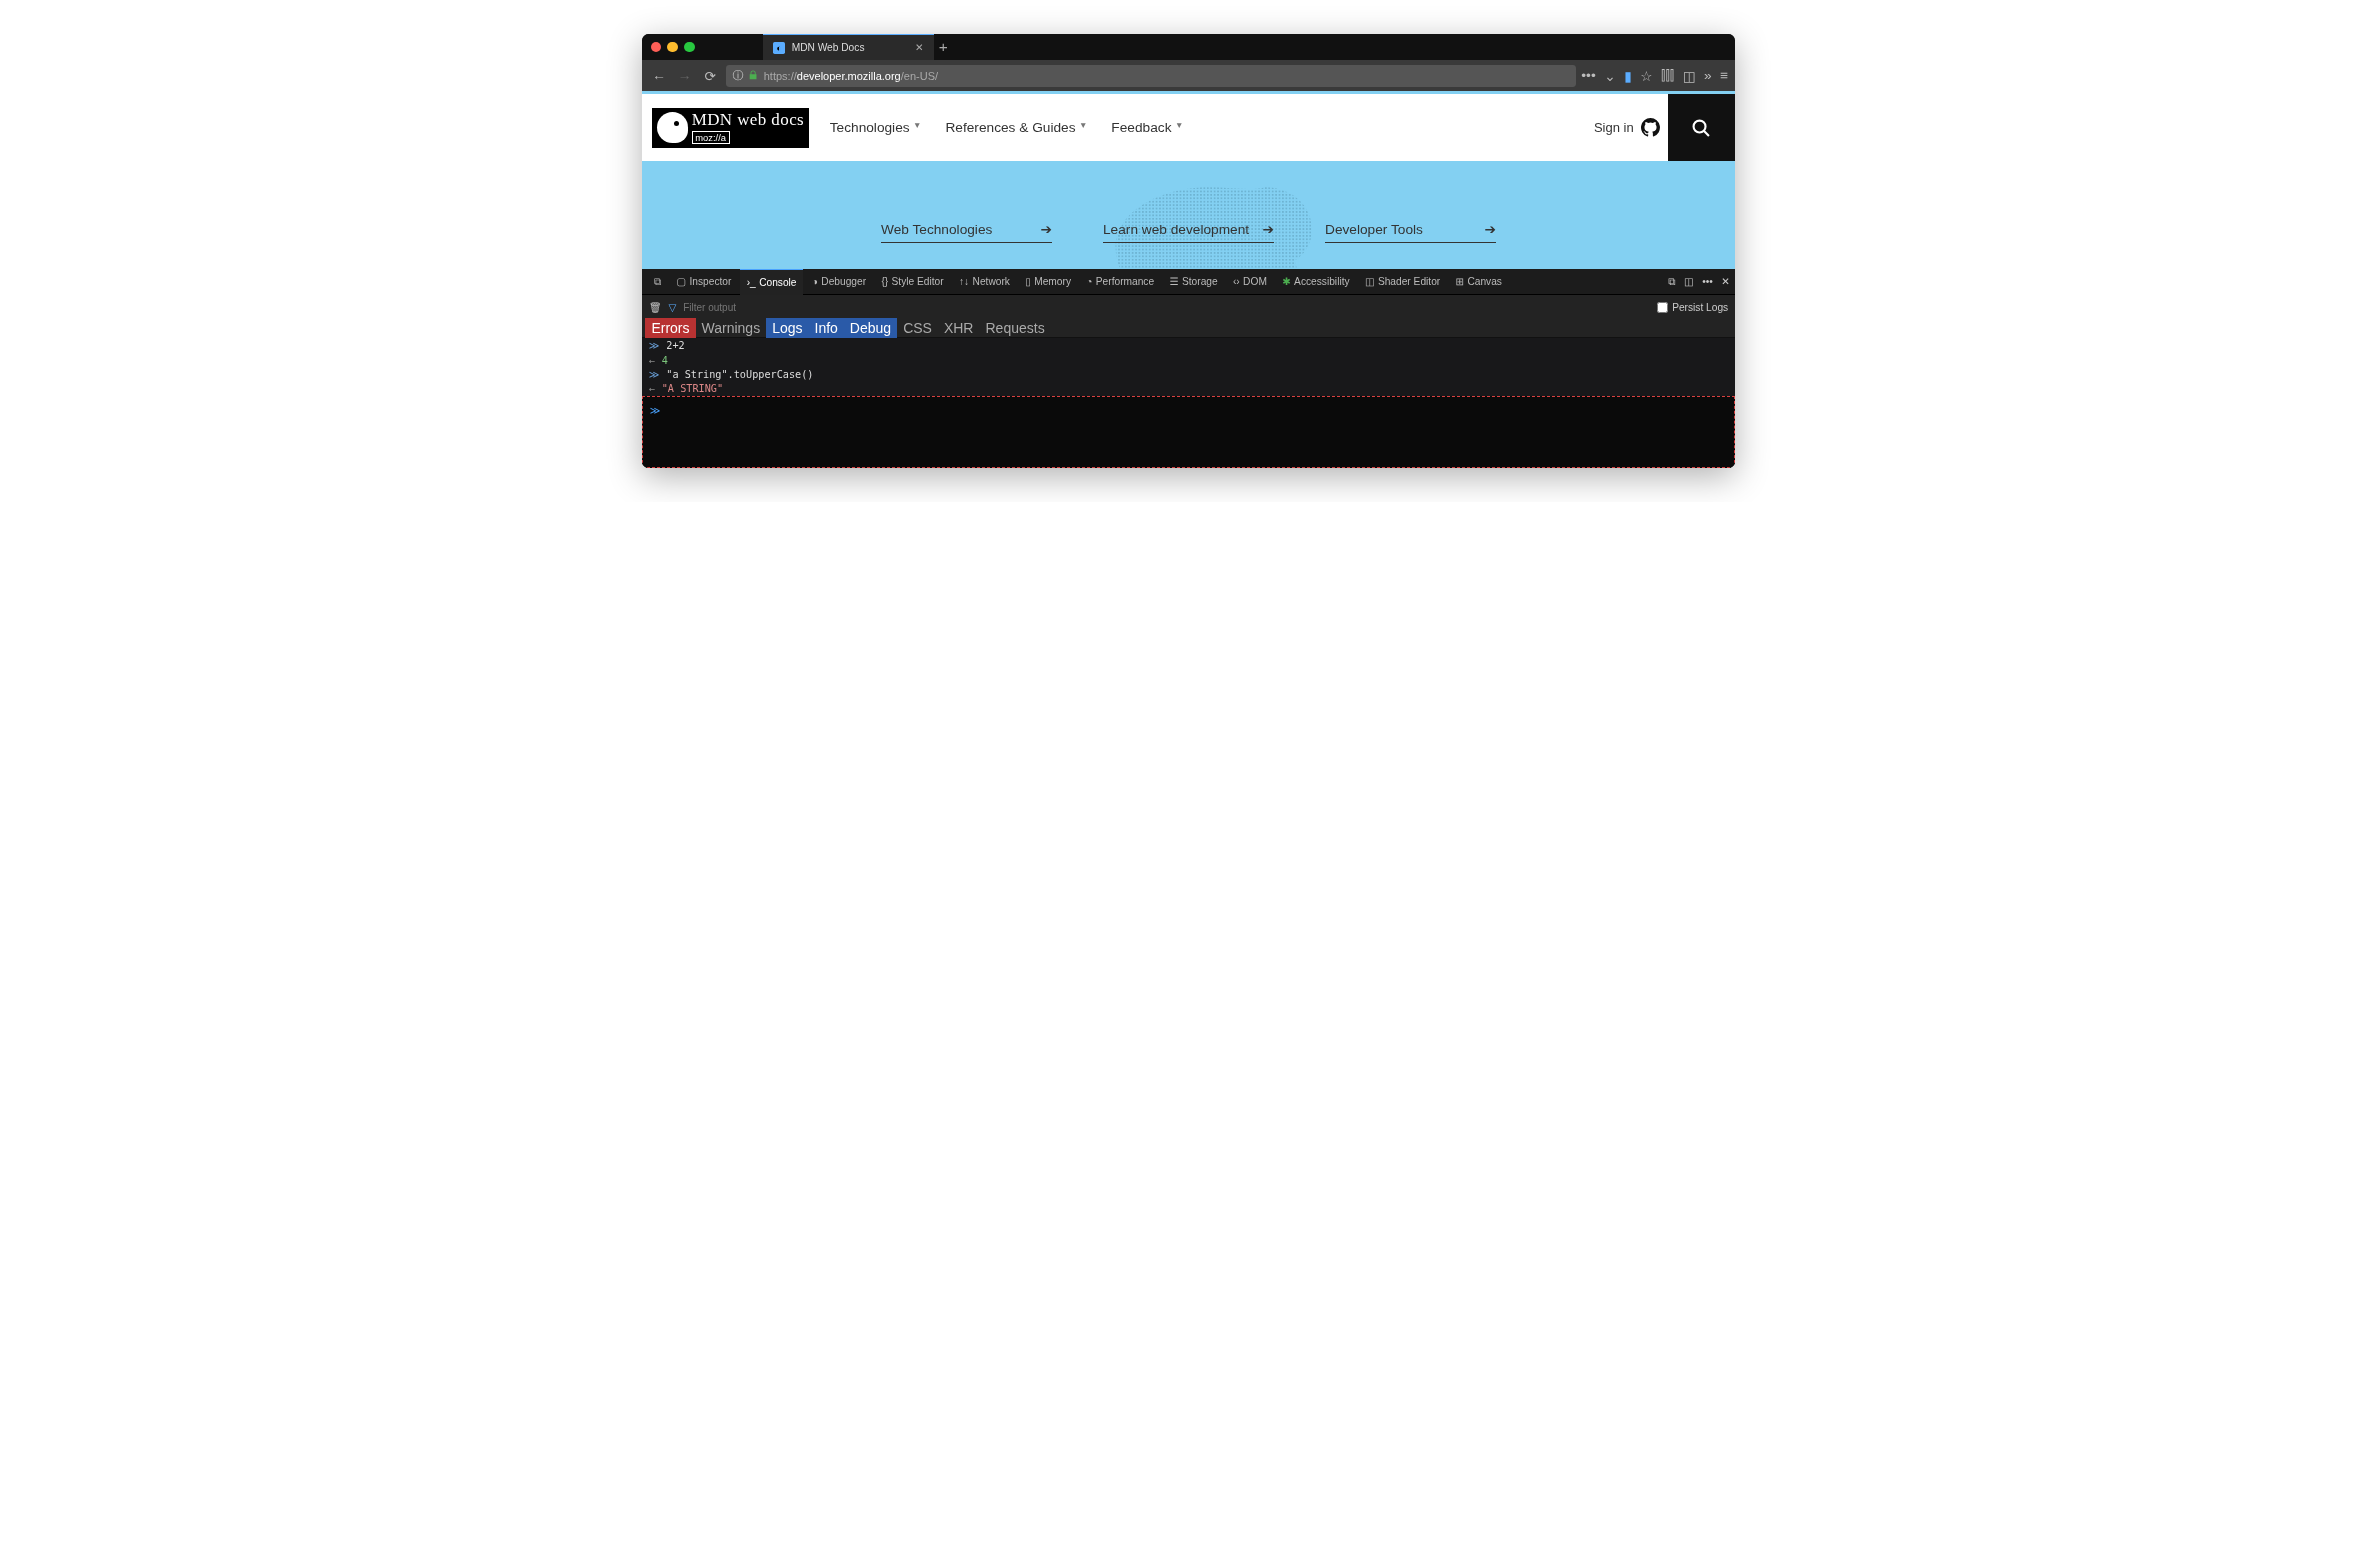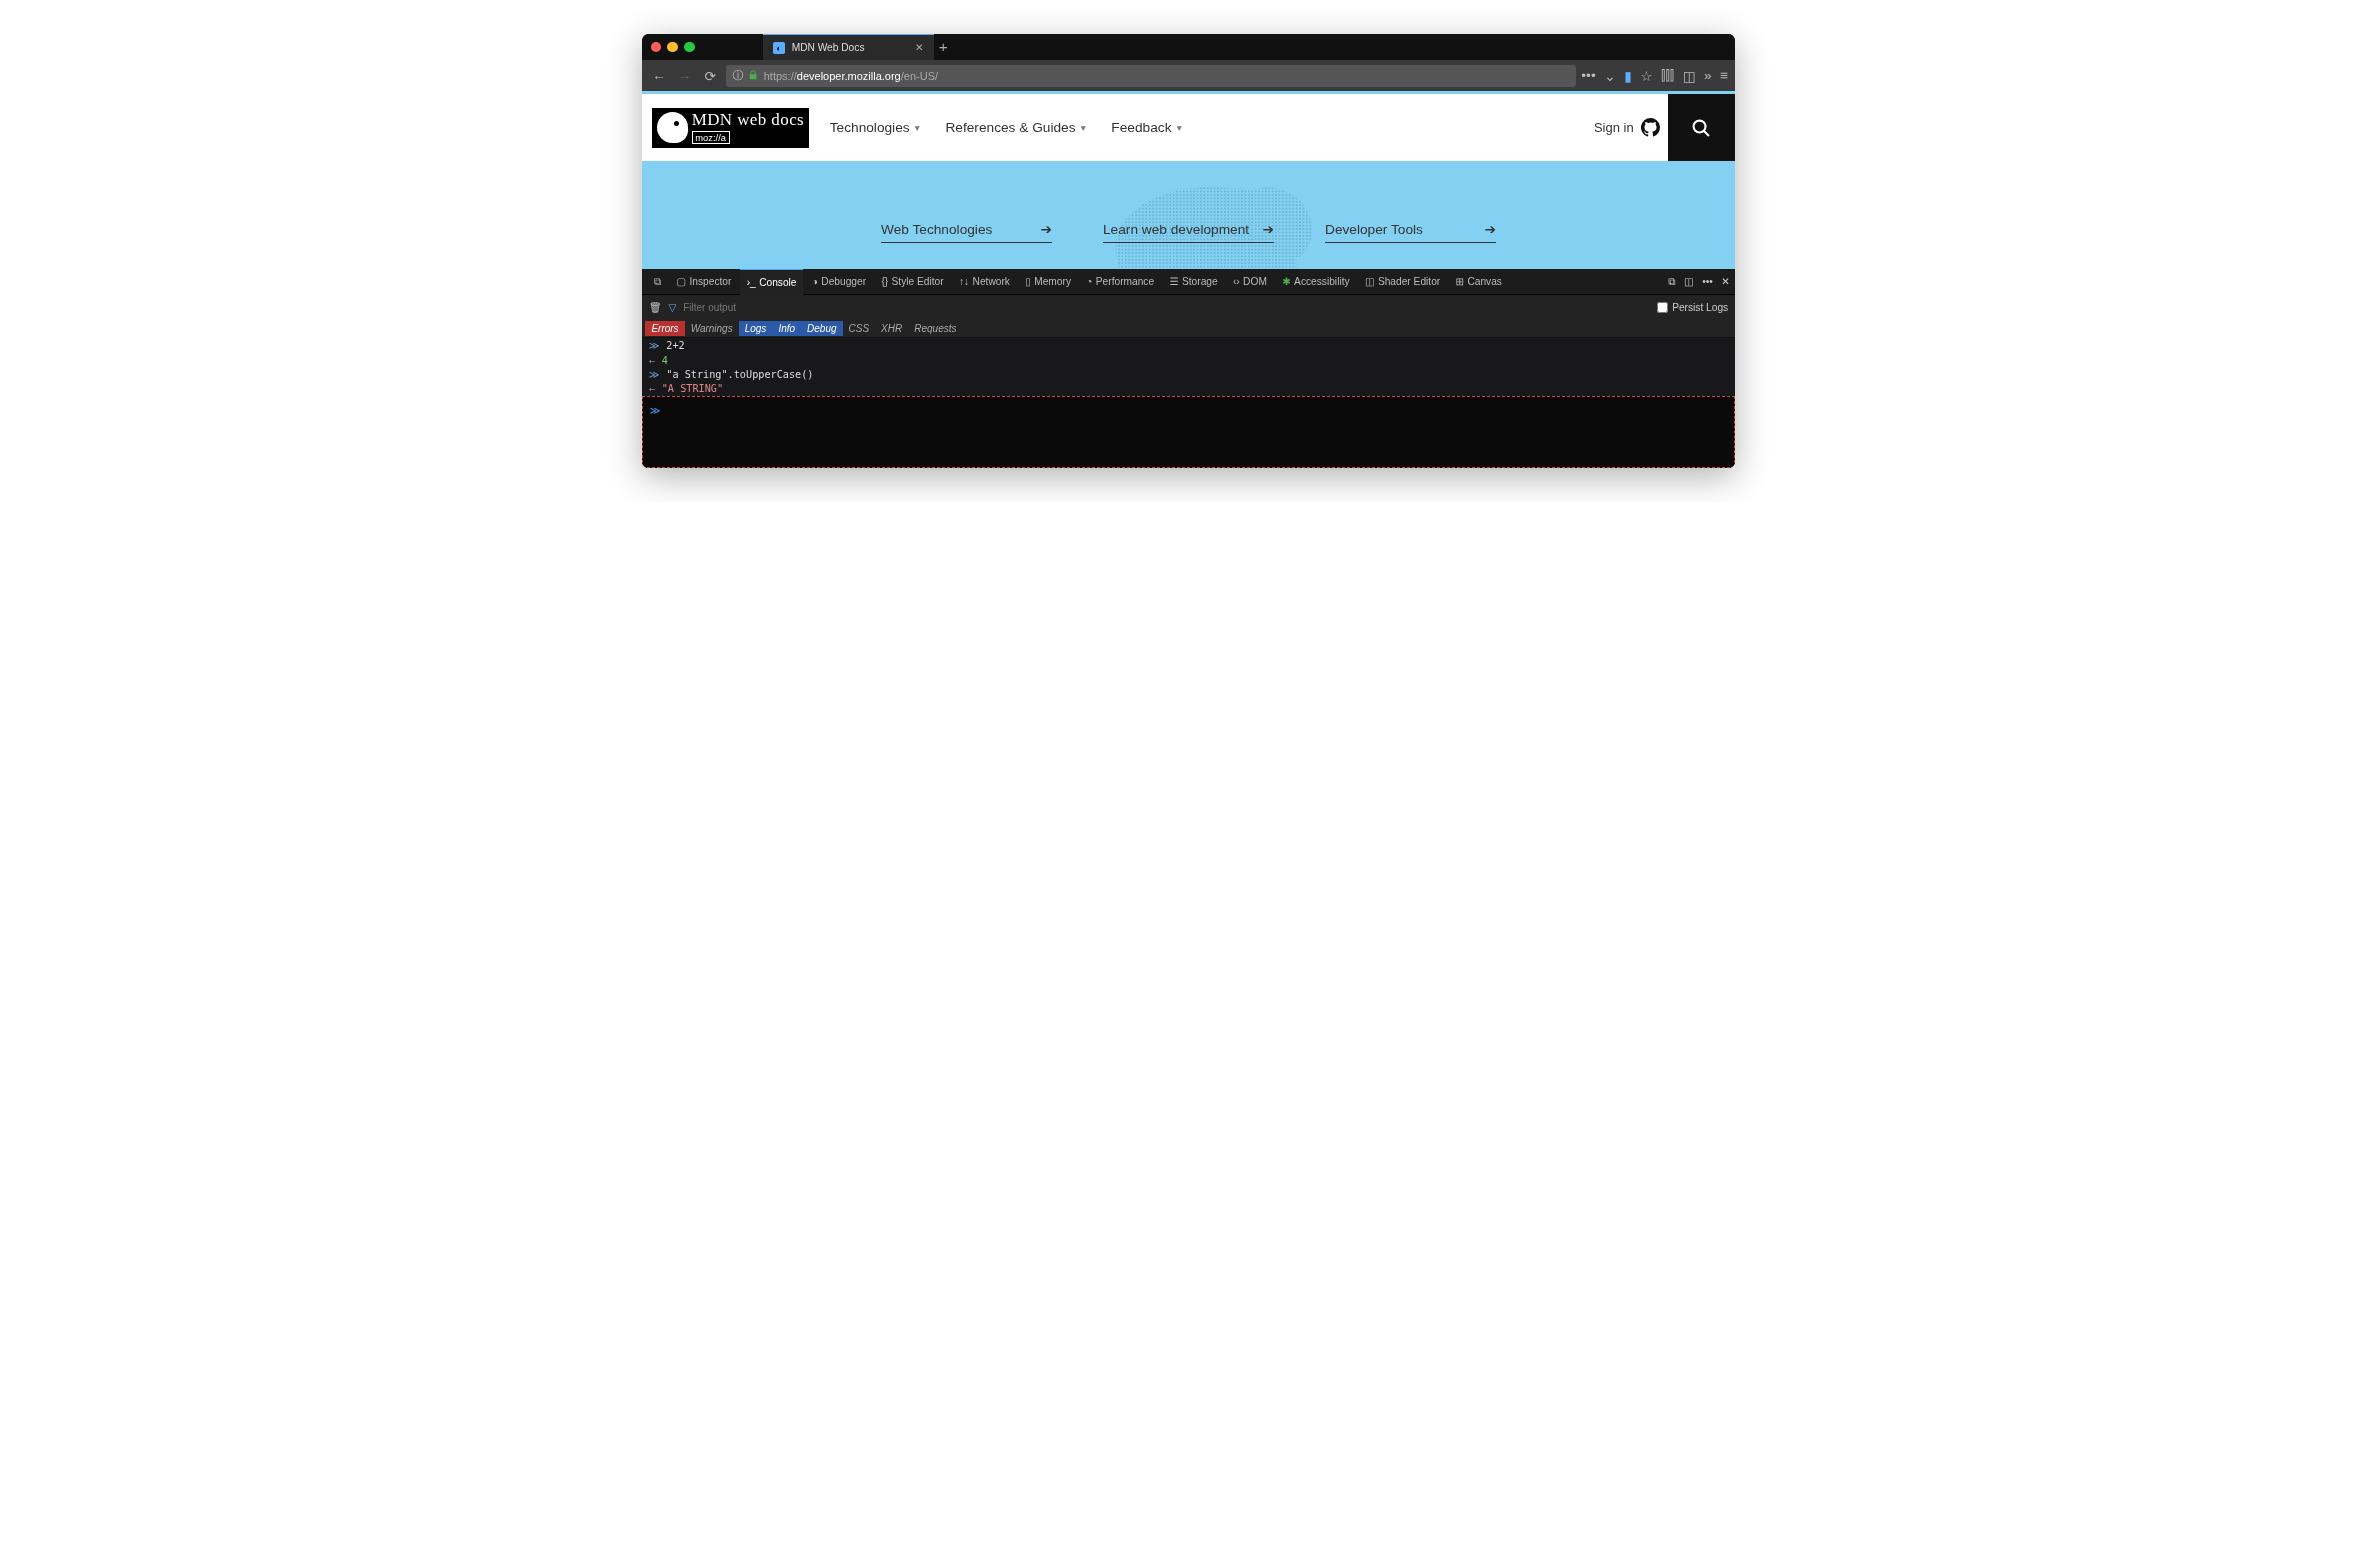--- a/index.html
+++ b/index.html
@@ -35,21 +35,21 @@
 
 
 .sitehead { background: #fff; height: 67px; display: flex; align-items: center; padding: 0 0 0 10.2px; }
 .logo { background: #000; color: #fff; padding: 3.4px 5.1px; display: flex; align-items: center; gap: 3.4px; }
 .logo .dino { width: 31px; height: 31px; background: #fff; border-radius: 50% 50% 40% 50%; position: relative; }
 .logo .dino::after { content:""; position:absolute; width:5.1px; height:5.1px; background:#000; border-radius:50%; top:8.5px; left:17px; }
 .logo .txt { display: flex; flex-direction: column; line-height: 1; }
 .logo .txt .top { font-family: Georgia, serif; font-size: 17px; letter-spacing: 0.4px; }
 .logo .txt .bot { font-size: 9.4px; border: 0.9px solid #fff; padding: 0.9px 2.6px; margin-top: 3px; align-self: flex-start; }
 .menus { display: flex; gap: 24px; margin-left: 20.5px; font-size: 13.7px; color: #333; }
-.menus .m { cursor: pointer; display: flex; align-items: center; gap: 3.4px; }
+.menus .m { cursor: pointer; display: flex; gap: 3.4px; }
 .menus .m .caret { font-size: 8.5px; color: #777; }
 .rightsign { margin-left: auto; display: flex; align-items: center; gap: 6.8px; color: #333; font-size: 13px; padding-right: 8.5px; }
 .gh { width: 19px; height: 19px; }
 .searchbtn { width: 67px; height: 67px; background: #111; color: #fff; display: flex; align-items: center; justify-content: center; font-size: 22px; cursor: pointer; }
 
 
 .hero { background: #83d0f2; text-align: center; padding: 26px 17px 26px; position: relative; overflow:hidden; }
 .hero-dino { position:absolute; top:8.5px; left:50%; transform:translateX(-35%); width:222px; height:171px; opacity:0.35; }
 .hero h1 { display: inline-block; background: #000; color: #fff; font-family: Georgia, serif; font-weight: 400; font-size: 29px; padding: 5.1px 13.7px; margin-top: 111px; position: relative; z-index: 2; }
 .searchbar { background: #fff; width: 649px; max-width: 90%; margin: 34px auto 0; height: 53px; border: 0.9px solid #ccc; display: flex; align-items: center; padding: 0 17px; gap: 13.7px; position: relative; z-index:2;}
@@ -63,21 +63,21 @@
 .devtools { background: #1c1c1c; color: #ccc; font-size: 10.2px; }
 .dt-tabs { display: flex; align-items: center; height: 26px; border-bottom: 0.9px solid #000; padding: 0 5.1px; gap: 1.7px; }
 .dt-tabs .t { display: flex; align-items: center; gap: 3.4px; padding: 0 6.8px; height: 26px; cursor: pointer; color: #bbb; white-space: nowrap; }
 .dt-tabs .t.active { color: #fff; border-top: 1.7px solid #4aa3ff; background: #222; }
 .dt-tabs .right { margin-left: auto; display: flex; gap: 8.5px; align-items: center; }
 .dt-filter { display: flex; align-items: center; height: 24px; padding: 0 6.8px; gap: 6.8px; background: #232323; }
 .dt-filter input { background: transparent; border: none; outline: none; color: #ccc; flex: 1; font-size: 10px; }
 .dt-filter .persist { margin-left: auto; display: flex; align-items: center; gap: 4.3px; }
 .dt-filter .persist input { flex: none; width: 11px; height: 11px; }
 .dt-cats { display: flex; gap: 0; height: 19px; align-items: center; padding: 0 3.4px; background: #232323; border-bottom: 0.9px solid #111;}
-.dt-cats .c { padding: 2px 6px; cursor: pointer; color: #aaa; font-size: 10px; font-style: italic; }
+.dt-cats .c { padding: 2px 6px; cursor: pointer; color: #aaa; font-size: 14px; }
 .dt-cats .c.on { background: #2a5aa8; color: #fff; }
 .dt-cats .c.err { background: #b83232; color: #fff; }
 .dt-log { background: #18181a; font-family: Menlo, Consolas, monospace; font-size: 10.2px; }
 .dt-log .row { display: flex; gap: 6.8px; padding: 1.7px 6.8px; align-items: center; }
 .dt-log .chev { color: #6aa0d8; }
 .dt-log .chev.out { color: #888; }
 .dt-log .num { color: #7cc67c; }
 .dt-log .str { color: #d88; }
 .dt-input-area { background: #0a0a0a; padding: 8.5px 6.8px 51px; border: 1.7px dashed #d84040; display: flex; gap: 6.8px; }
 .dt-input-area .chev { color: #4aa3ff; }

